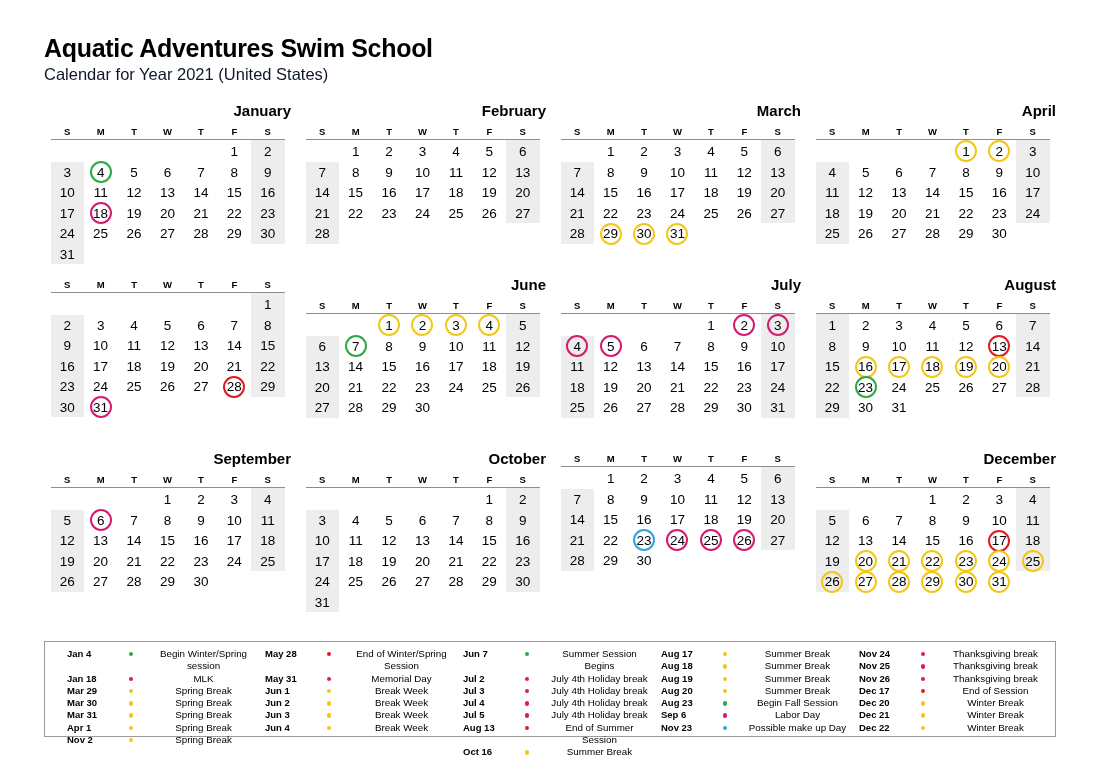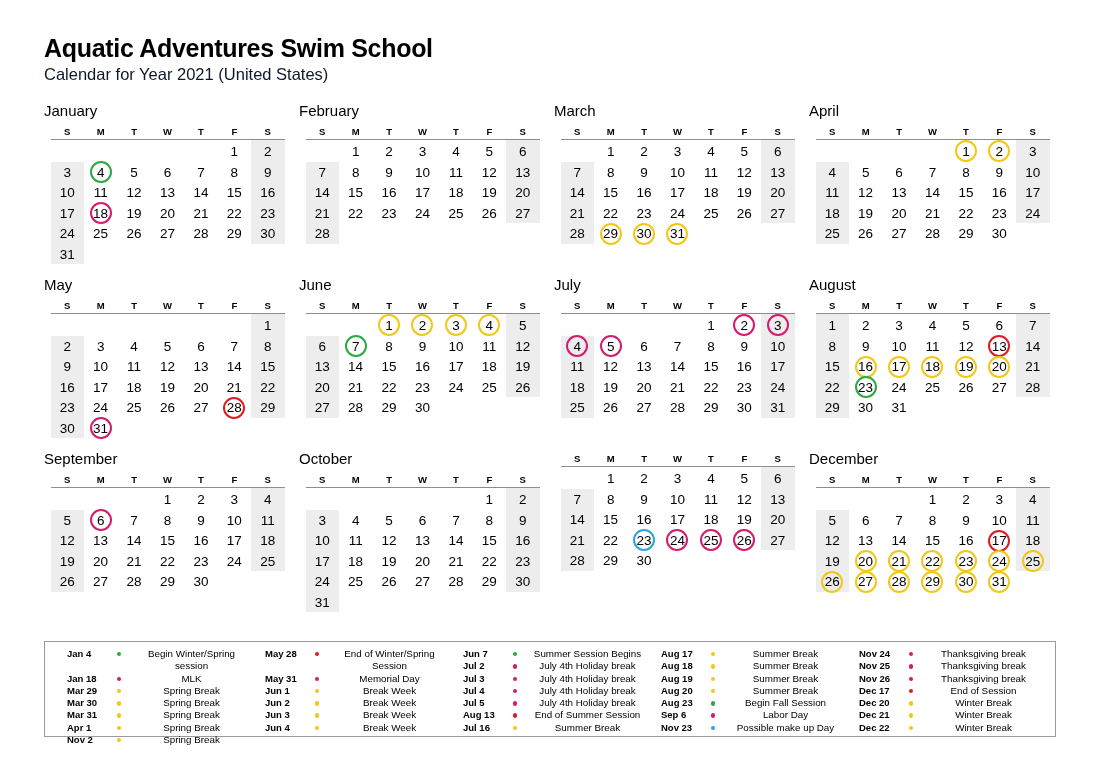--- a/index.html
+++ b/index.html
@@ -28,22 +28,22 @@
 
   
   .months {
     display: grid;
     grid-template-columns: repeat(4, 1fr);
     grid-template-rows: repeat(3, 174px);
     column-gap: 8px;
   }
   .month { position: relative; }
   .month-name {
-    text-align: left;
-    font-size: 15px; font-weight: normal; color: #000;
+    text-align: right;
+    font-size: 15px; font-weight: bold; color: #000;
     margin-bottom: 4px;
   }
   table.cal {
     width: 234px; margin: 0 auto;
     border-collapse: collapse;
     table-layout: fixed;
   }
   table.cal th {
     width: 33.43px; height: 17px;
     font-size: 9.5px; font-weight: bold; color: #000;
@@ -86,21 +86,21 @@
     display: grid;
     grid-template-columns: repeat(5, 1fr);
     height: 100%;
     padding: 0 10px;
   }
   .lg-col { padding-left: 12px; }
   .lg-row {
     display: grid;
     grid-template-columns: 48px 11px 1fr;
     align-items: start;
-    column-gap: 2px;
+    column-gap: 14px;
     line-height: 12.3px;
     margin-bottom: 0px;
   }
   .lg-date {
     font-size: 9.5px; font-weight: bold; color: #000;
     white-space: nowrap; text-align: left;
   }
   .lg-dot-cell { padding-top: 4px; }
   .lg-dot {
     display: block; width: 4.4px; height: 4.4px;
@@ -378,21 +378,20 @@
               <td><span class="num">27</span></td>
               <td><span class="num">28</span></td>
               <td><span class="num">29</span></td>
               <td><span class="num">30</span></td>
               <td class=" empty"></td>
             </tr>
           </tbody>
         </table>
       </div>
       <div class="month">
-        <div class="month-name">May</div>
         <table class="cal">
           <thead>
             <tr>
               <th>S</th>
               <th>M</th>
               <th>T</th>
               <th>W</th>
               <th>T</th>
               <th>F</th>
               <th>S</th>
@@ -1042,21 +1041,21 @@
             <div class="lg-label">July 4th Holiday break</div>
           </div>
           <div class="lg-row">
             <div class="lg-date">Aug 13</div>
             <div class="lg-dot-cell">
               <span class="lg-dot" style="background: rgb(224, 27, 36);"></span>
             </div>
             <div class="lg-label">End of Summer Session</div>
           </div>
           <div class="lg-row">
-            <div class="lg-date">Jul 16</div>
+            <div class="lg-date">Oct 16</div>
             <div class="lg-dot-cell">
               <span class="lg-dot" style="background: rgb(242, 199, 24);"></span>
             </div>
             <div class="lg-label">Summer Break</div>
           </div>
         </div>
         <div class="lg-col">
           <div class="lg-row">
             <div class="lg-date">Aug 17</div>
             <div class="lg-dot-cell">

